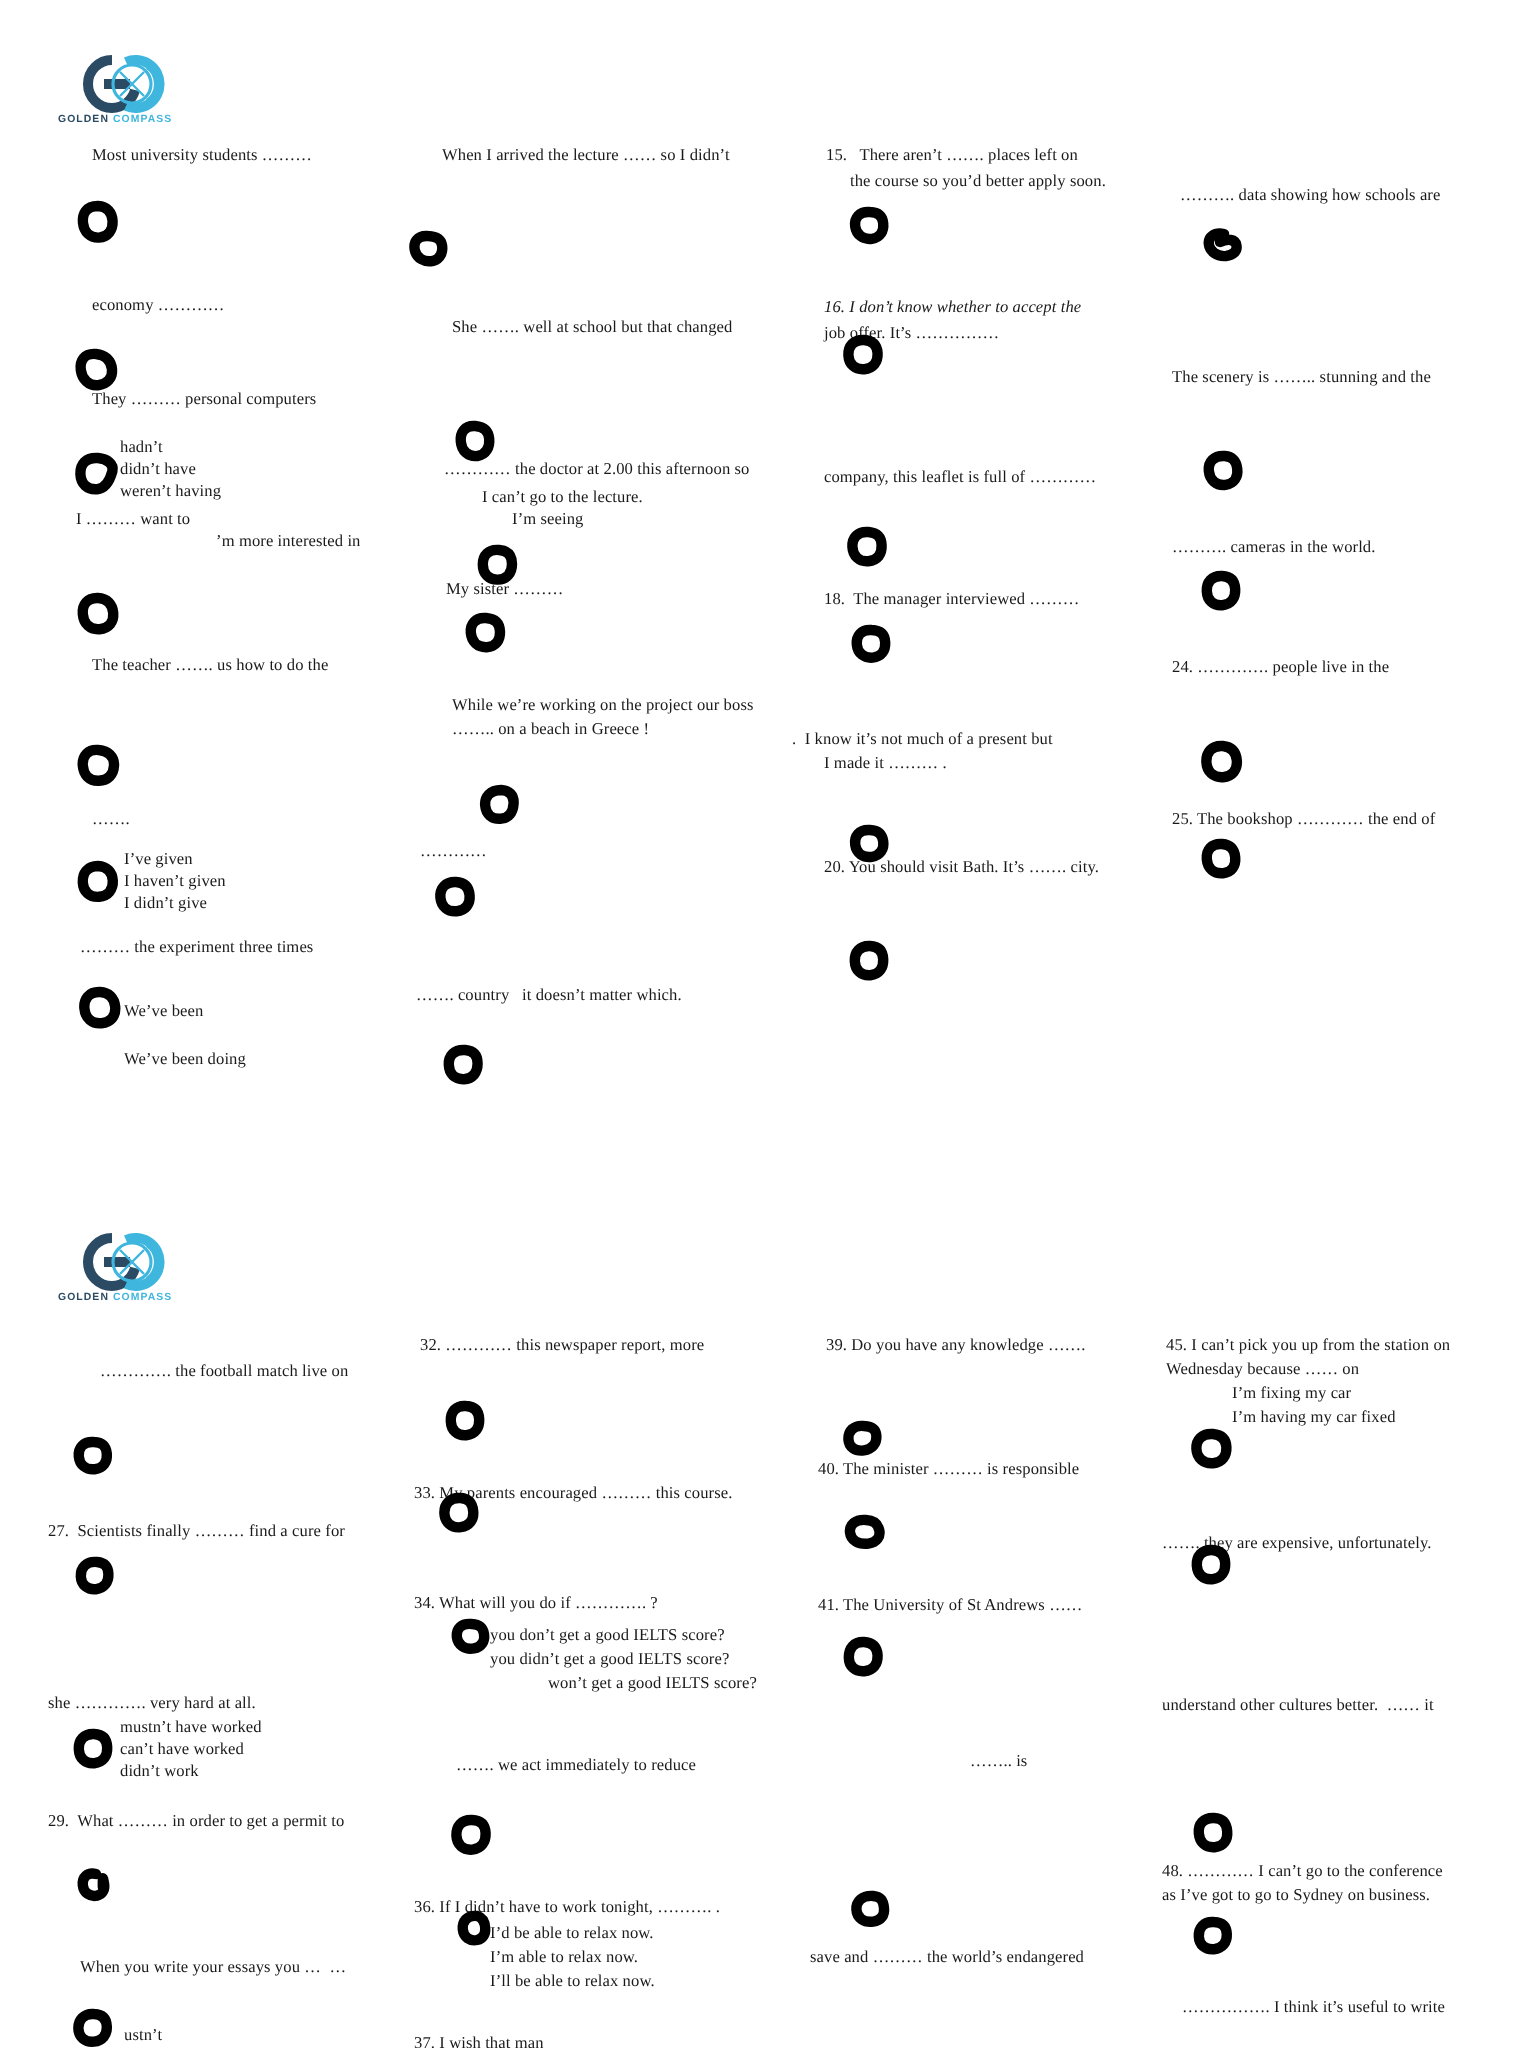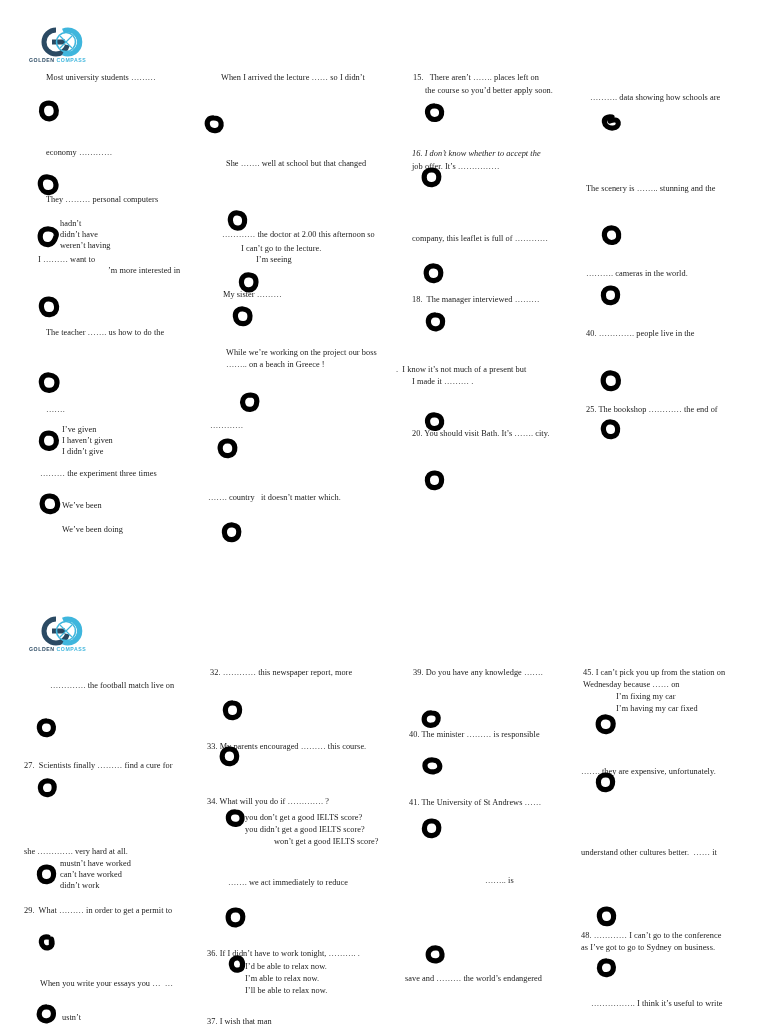--- a/index.html
+++ b/index.html
@@ -242,21 +242,21 @@
       <svg width="23" height="21" viewBox="0 0 23 21">
         <path d="M11.4 3 C6 2.6 3 6 3.4 10.4 C3.8 15 7.2 18 11.8 17.4 C16 16.8 18.2 13.4 17.6 9.2 C17 5.2 15.4 3.4 11.4 3 Z"></path>
       </svg>
     </div>
   <div class="txt" style="left:586px; top:268px;">………. cameras in the world.</div>
   <div class="mark" style="left:600px; top:285px;">
       <svg width="22" height="21" viewBox="0 0 22 21">
         <path d="M11 3 C5.8 2.8 3.2 6.2 3.4 10.6 C3.6 15.2 6.6 18 11.2 17.6 C15.6 17.2 17.8 14 17.6 9.6 C17.4 5.4 15.2 3.2 11 3 Z"></path>
       </svg>
     </div>
-  <div class="txt" style="left:586px; top:328px;">40. …………. people live in the</div>
+  <div class="txt" style="left:586px; top:328px;">24. …………. people live in the</div>
   <div class="mark" style="left:600px; top:370px;">
       <svg width="23" height="22" viewBox="0 0 23 22">
         <path d="M11.4 3 C5.8 2.6 3 6.2 3.2 11 C3.4 15.8 6.8 19 11.6 18.6 C16.2 18.2 18.8 14.8 18.4 10.2 C18 5.8 15.6 3.4 11.4 3 Z"></path>
       </svg>
     </div>
   <div class="txt" style="left:586px; top:404px;">25. The bookshop ………… the end of</div>
   <div class="mark" style="left:600px; top:419px;">
       <svg width="22" height="21" viewBox="0 0 22 21">
         <path d="M11 3 C5.8 2.6 3 6 3.4 10.6 C3.8 15.2 7 18 11.6 17.6 C15.8 17.2 18 14 17.6 9.6 C17.2 5.4 15.2 3.4 11 3 Z"></path>
       </svg>

